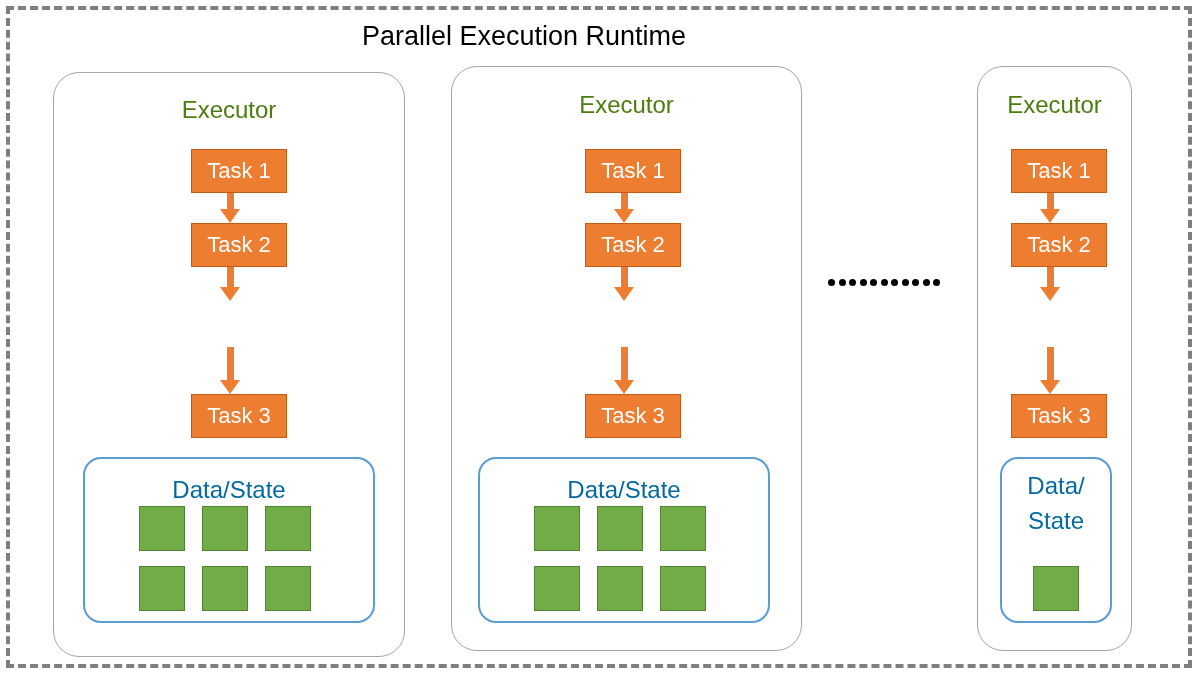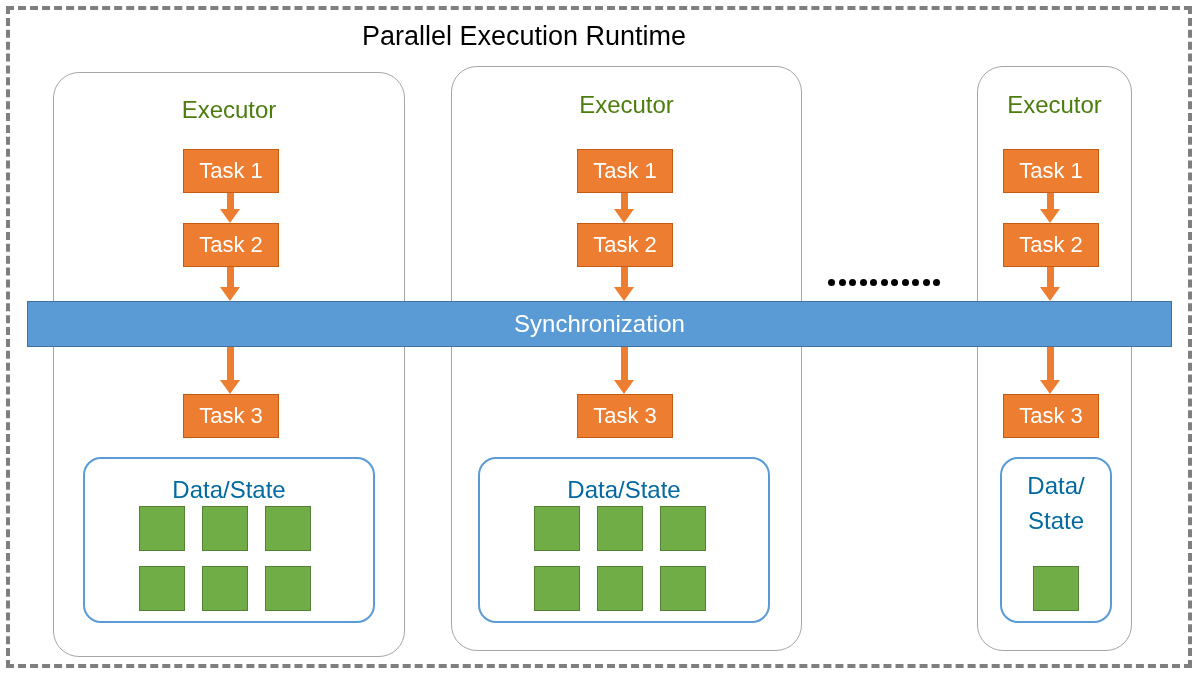--- a/index.html
+++ b/index.html
@@ -61,20 +61,21 @@
     position: absolute;
     background: #ED7D31;
     border: 1.5px solid #C55A11;
     box-sizing: border-box;
     color: #ffffff;
     font-size: 22px;
     display: flex;
     align-items: center;
     justify-content: center;
     white-space: nowrap;
+    margin-left: 8px;
   }
   
   .arrow-stem {
     position: absolute;
     background: #ED7D31;
     width: 7px;
   }
   .arrow-head {
     position: absolute;
     width: 0;
@@ -228,15 +229,14 @@
   <div class="arrow-stem" style="left:1047px; top:347px; height:33px;"></div>
   <div class="arrow-head" style="left:1040px; top:380px;"></div>
 
   <div class="task" style="left:1003px; top:394px; width:96px; height:44px;">Task 3</div>
 
   <div class="datastate" style="left:1000px; top:457px; width:112px; height:166px;"></div>
   <div class="datastate-label" style="left:1000px; top:471px; width:112px;">Data/</div>
   <div class="datastate-label" style="left:1000px; top:506px; width:112px;">State</div>
   <div class="data-cell" style="left:1033px; top:566px; width:46px; height:45px;"></div>
 
-  <div class="sync-bar">Synchronization</div>
 
 </div>
 
 </body></html>

